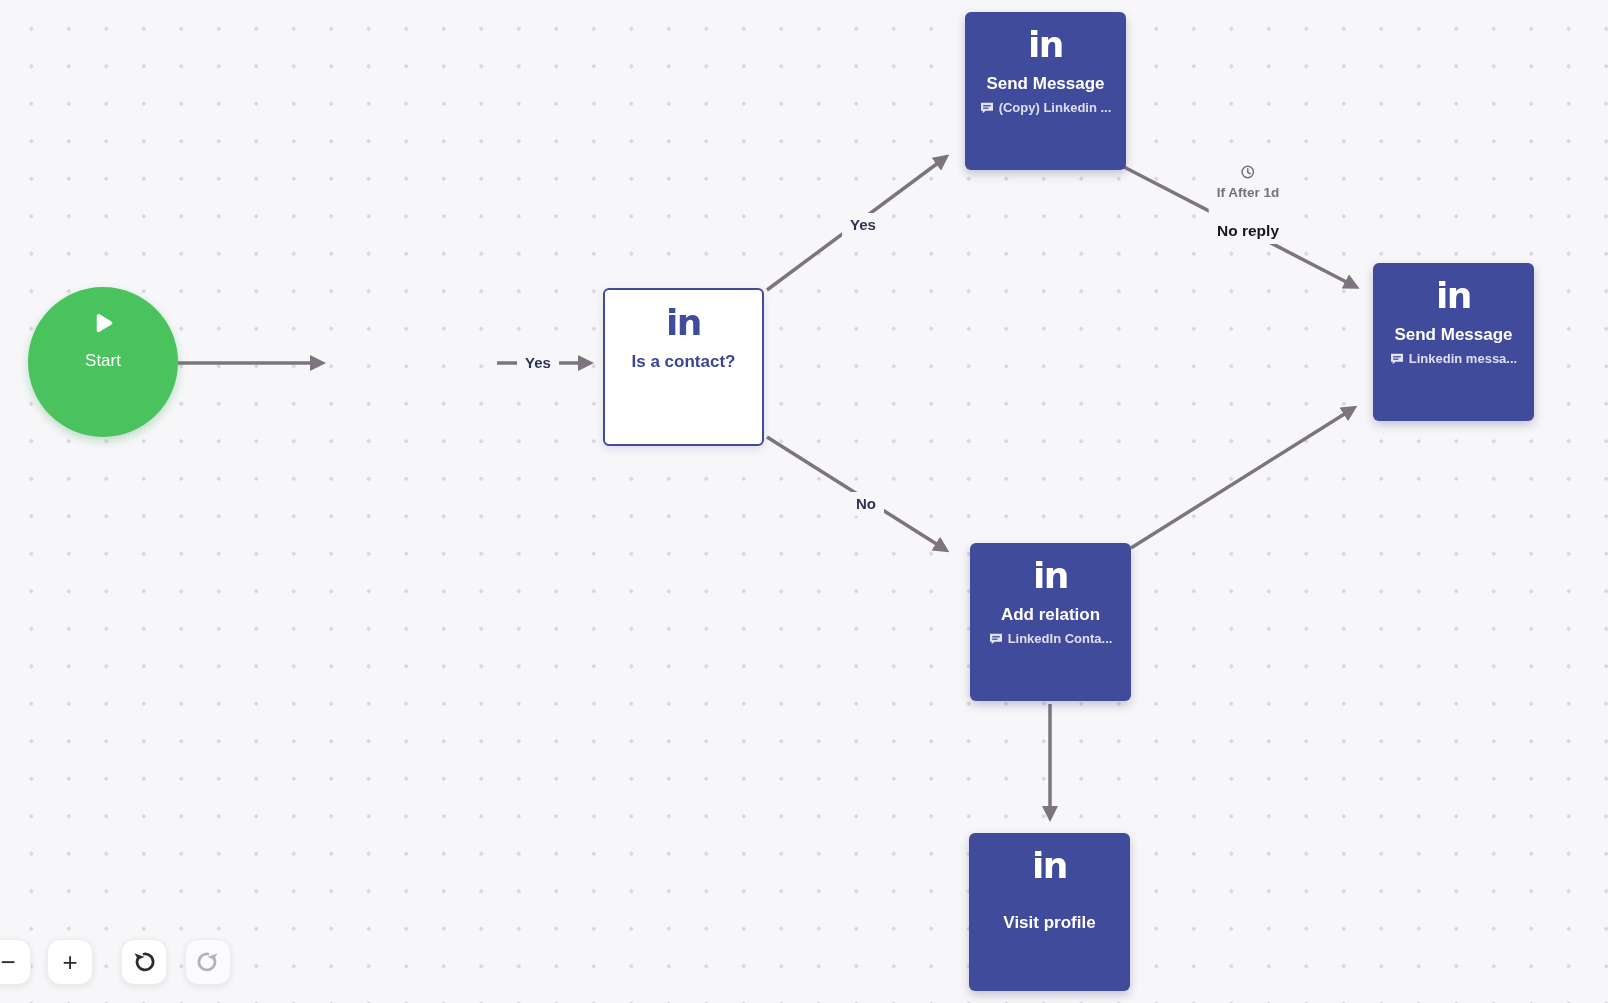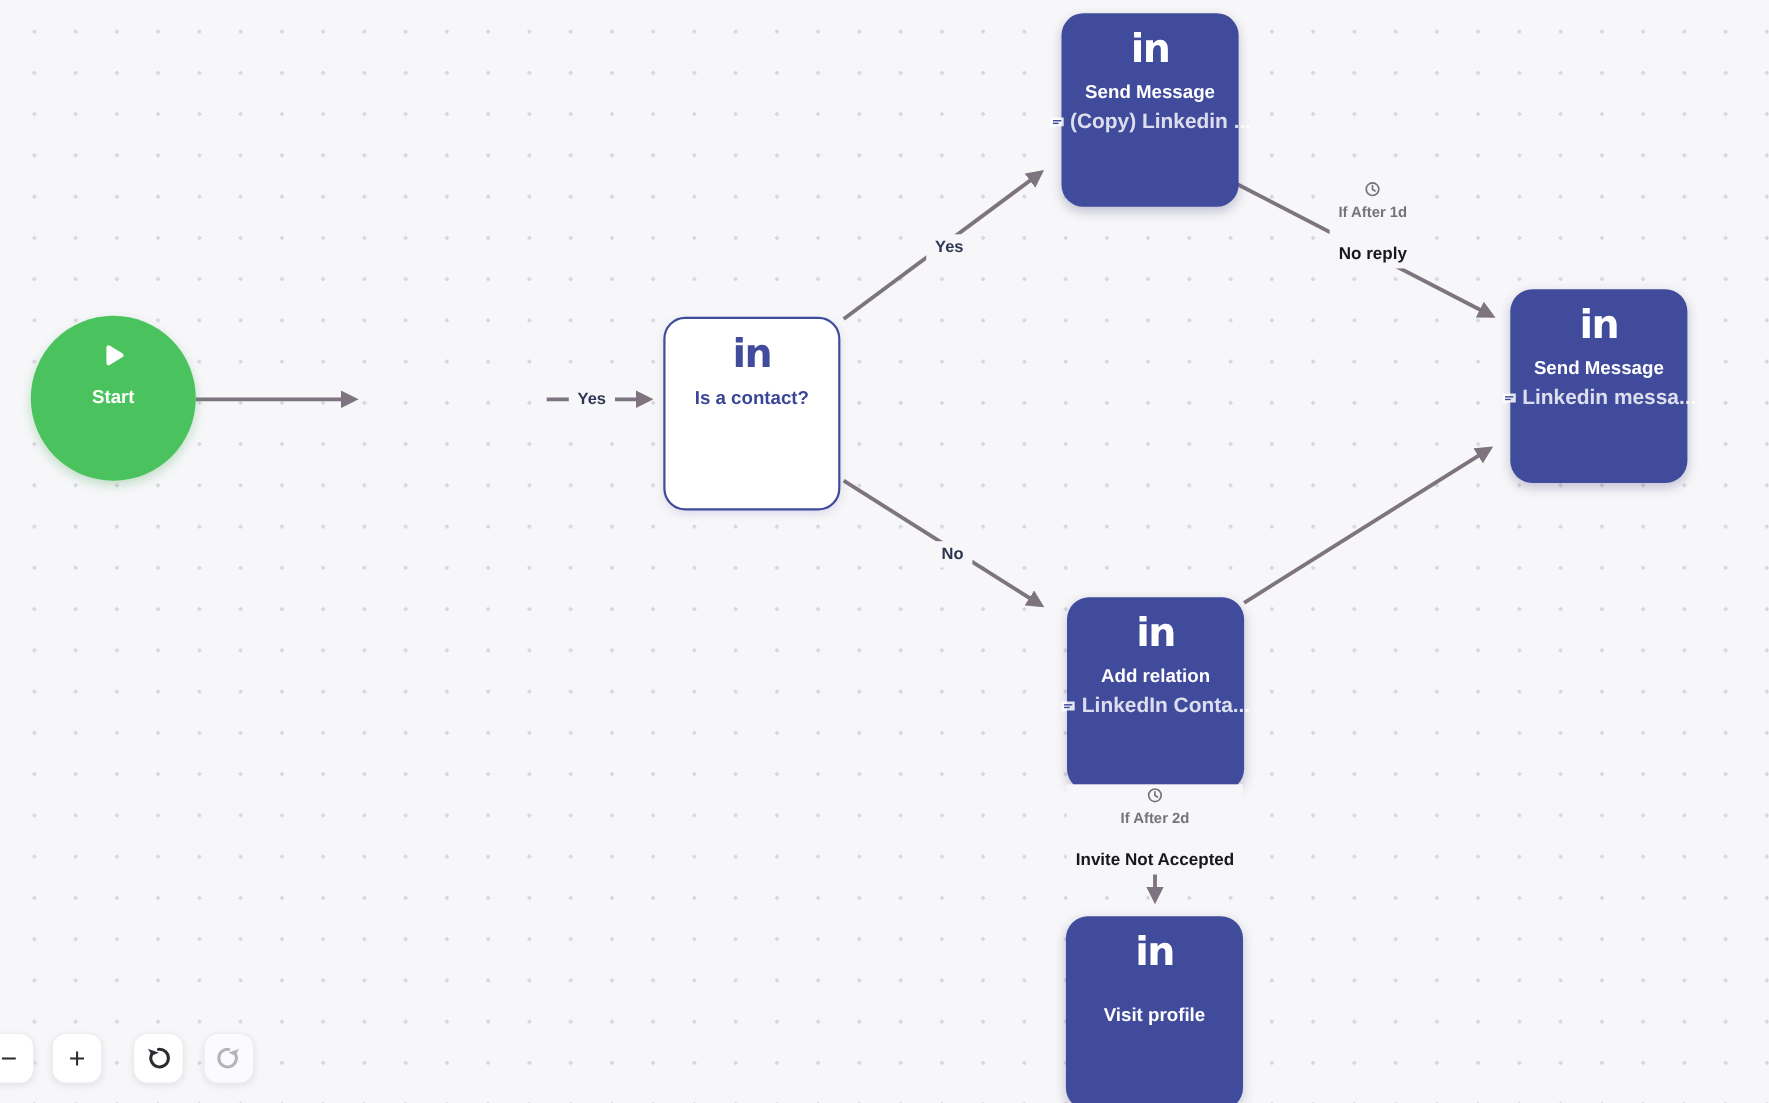--- a/index.html
+++ b/index.html
@@ -20,22 +20,22 @@
   svg.edges line { stroke: #7d7480; stroke-width: 3.5px; }
 
   
   .node {
     position: absolute;
     display: flex; flex-direction: column; align-items: center;
     text-align: center;
     cursor: pointer;
   }
   .node-box {
-    width: 161px; height: 176px;
-    border-radius: 20px;
+    width: 161px; height: 158px;
+    border-radius: 6px;
     padding-top: 13px;
   }
   .node-indigo {
     background: #404b9c;
     box-shadow: 0 4px 10px rgba(40,45,100,.25);
     color: #ffffff;
   }
   .node-white {
     background: #ffffff;
     border: 1.5px solid #c7cacf;
@@ -55,34 +55,34 @@
   .in-logo.indigo { color: #404b9c; }
   .node-title {
     font-size: 17px; font-weight: 700; margin-top: 9px; line-height: 20px;
   }
   .node-title.wide-gap { margin-top: 27px; }
   .node-title.gray { color: #96a1af; }
   .node-title.indigo { color: #3a4697; }
   .node-sub {
     display: flex; align-items: center; justify-content: center; gap: 5px;
     margin-top: 6px;
-    font-size: 19px; font-weight: 700; color: rgba(255,255,255,.82);
+    font-size: 13px; font-weight: 700; color: rgba(255,255,255,.82);
     white-space: nowrap;
   }
   
   .node-start {
     left: 28px; top: 287px;
     width: 150px; height: 150px;
     border-radius: 50%;
     background: #4ac35e;
     box-shadow: 0 4px 10px rgba(60,160,80,.3);
     justify-content: flex-start;
     padding-top: 21px;
   }
-  .start-label { color: #fff; font-size: 17px; font-weight: 700; margin-top: 13px; }
+  .start-label { color: #fff; font-size: 17px; font-weight: 400; margin-top: 13px; }
 
   .pos-has-linkedin { left: 333px; top: 291px; }
   .pos-is-contact   { left: 603px; top: 288px; }
   .pos-send-top     { left: 965px; top: 12px; }
   .pos-send-right   { left: 1373px; top: 263px; }
   .pos-add-relation { left: 970px; top: 543px; }
   .pos-visit        { left: 969px; top: 833px; }
 
   
   .edge-label {
@@ -221,30 +221,20 @@
       <svg class="icon-svg" width="14" height="14" viewBox="0 0 14 14">
         <circle cx="7" cy="7" r="5.7" fill="none" stroke="#73737c" stroke-width="1.5"></circle>
         <path d="M7 3.8 V7.2 L9.4 8.6" fill="none" stroke="#73737c" stroke-width="1.5" stroke-linecap="round"></path>
       </svg>
       <span>If After 1d</span>
     </div>
     <div class="event-row">No reply</div>
   </div>
 
 
-  <div class="edge-label" style="left:1050px; top:754px;">
-    <div class="cond-row">
-      <svg class="icon-svg" width="14" height="14" viewBox="0 0 14 14">
-        <circle cx="7" cy="7" r="5.7" fill="none" stroke="#73737c" stroke-width="1.5"></circle>
-        <path d="M7 3.8 V7.2 L9.4 8.6" fill="none" stroke="#73737c" stroke-width="1.5" stroke-linecap="round"></path>
-      </svg>
-      <span>If After 2d</span>
-    </div>
-    <div class="event-row">Invite Not Accepted</div>
-  </div>
 
   <div class="toolbar-btn btn-zoom-out">
     <span>−</span>
   </div>
   <div class="toolbar-btn btn-zoom-in">
     <span>+</span>
   </div>
   <div class="toolbar-btn btn-undo">
     <svg class="icon-svg" width="26" height="26" viewBox="0 0 24 24">
       <path d="M6.4 8.6 A 7.4 7.4 0 1 0 12 4.6" fill="none" stroke="#2b2b31" stroke-width="2.5" stroke-linecap="round"></path>

